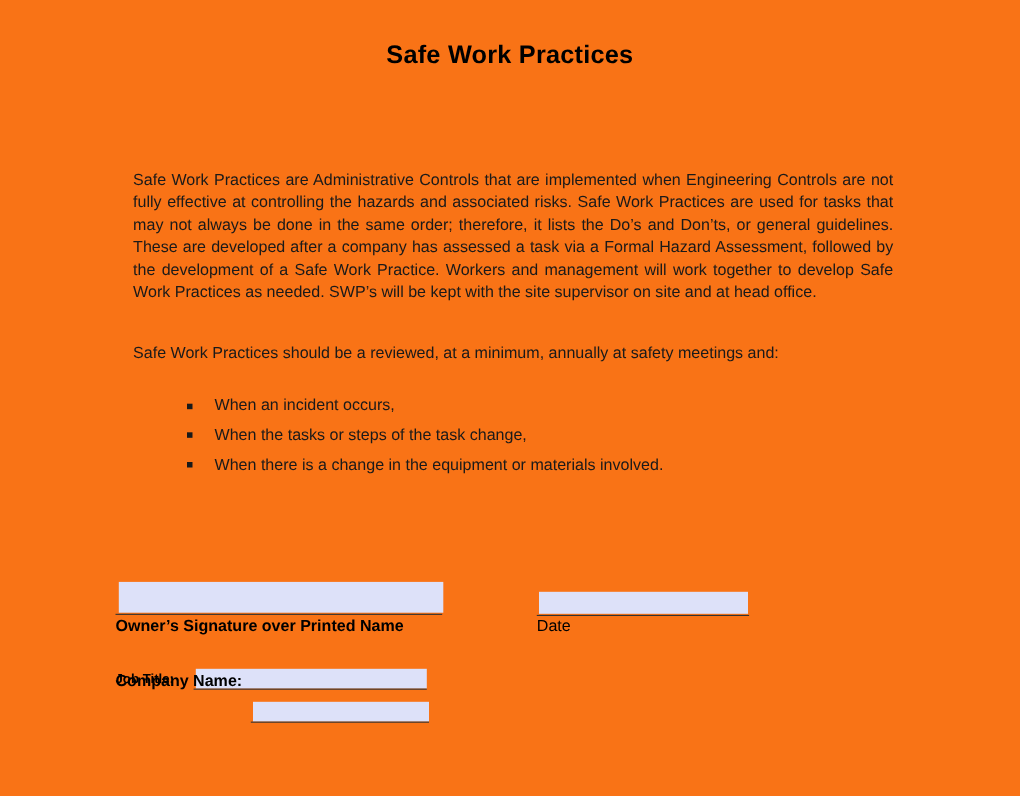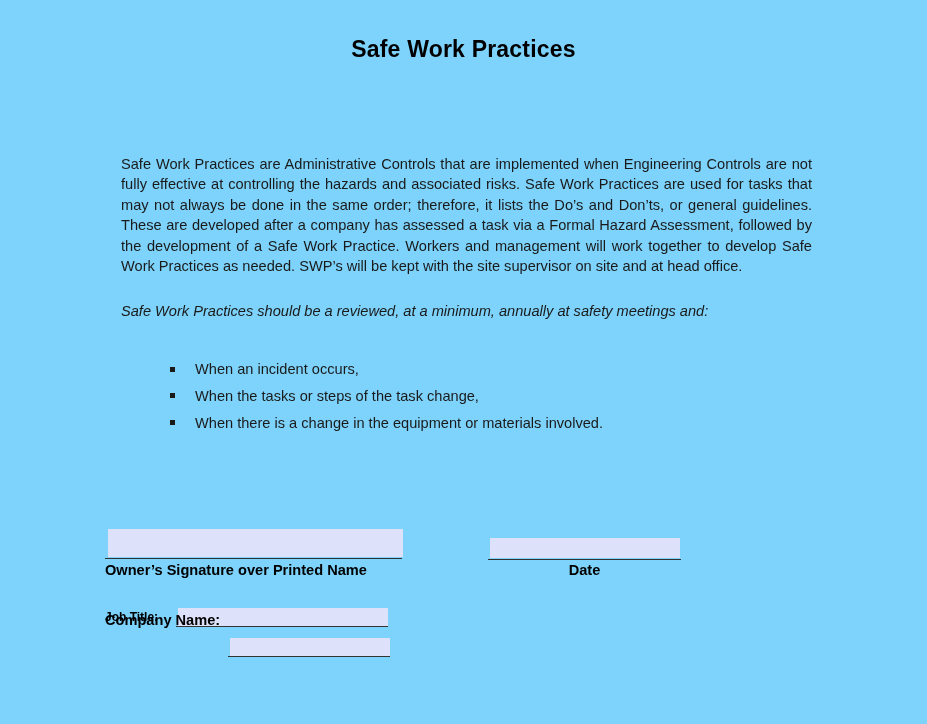--- a/index.html
+++ b/index.html
@@ -12,21 +12,21 @@
     height: 724px;
     position: relative;
     font-family: "Liberation Sans", sans-serif;
     color: #000000;
     overflow: hidden;
   }
 
   .page {
     position: absolute;
     inset: 0;
-    background: #7dd3fc;
+    background: #f97316;
   }
 
   
   .doc-title {
     position: absolute;
     top: 36px;
     left: 0;
     width: 927px;
     text-align: center;
     font-size: 23px;
@@ -43,21 +43,21 @@
   }
   .para {
     font-size: 14.6px;
     line-height: 20.4px;
     text-align: justify;
     text-justify: inter-word;
     color: #1a1a1a;
     margin: 16px;
   }
   .para-intro { top: 138px; }
-  .para-review { top: 285px; text-align: left; font-style: italic; }
+  .para-review { top: 295px; text-align: left; }
 
   
   .bullet-list {
     position: absolute;
     left: 105px;
     top: 347px;
     width: 723px;
     margin: 12px;
     padding: 0;
     list-style: none;
@@ -111,23 +111,22 @@
     white-space: nowrap;
   }
 
   .fill-date { left: 490px; top: 538px; width: 190px; height: 20px; }
   .rule-date { left: 488px; top: 559px; width: 193px; }
   .label-date {
     position: absolute;
     left: 488px;
     top: 562px;
     width: 193px;
-    text-align: center;
-    font-size: 14.6px;
-    font-weight: bold;
+    font-size: 14.6px;
+    font-weight: normal;
     color: #000000;
   }
 
   
   .label-jobtitle {
     position: absolute;
     left: 105px;
     top: 610px;
     font-size: 12px;
     font-weight: bold;

